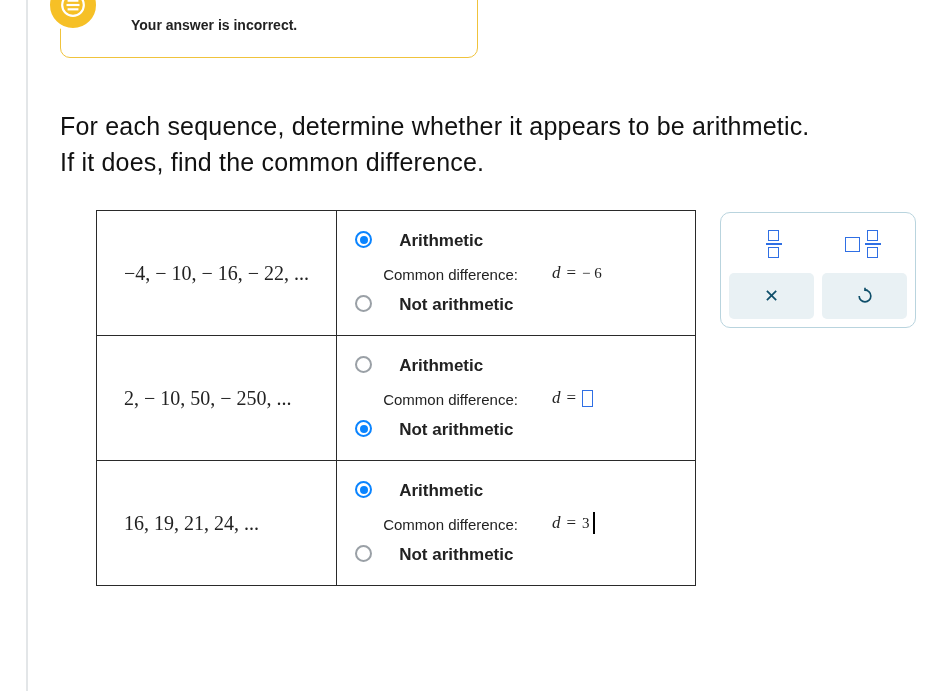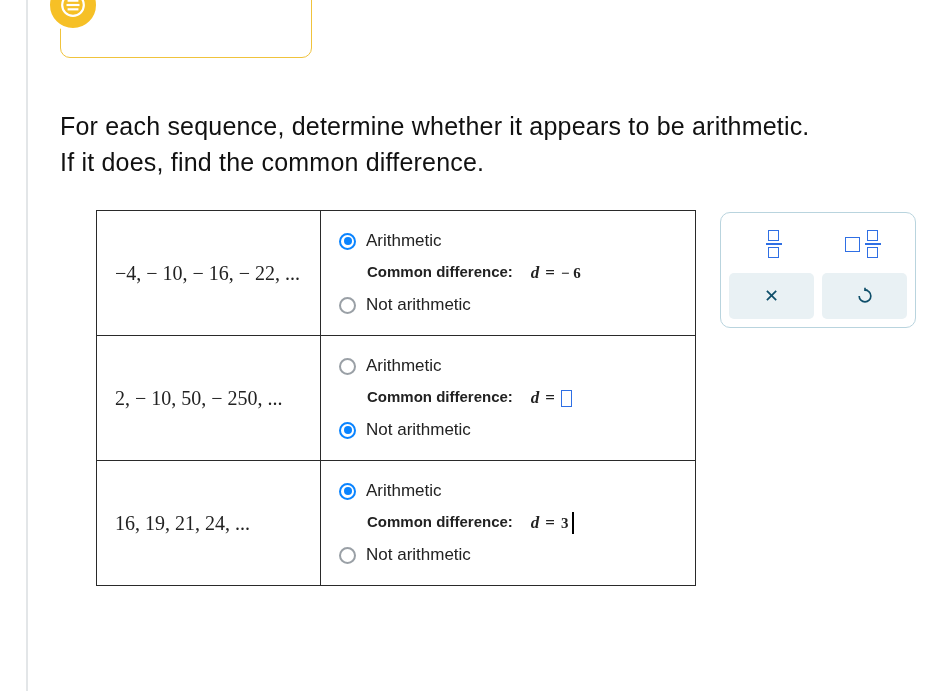--- a/index.html
+++ b/index.html
@@ -77,35 +77,35 @@
     top: 210px;
     border-collapse: collapse;
     width: 600px;
   }
   .qtable td {
     border: 1.5px solid #2a2a2a;
     vertical-align: middle;
   }
   .seq-cell {
     width: 224px;
-    padding: 46px 18px;
+    padding: 46px 27px;
     font-family: "Times New Roman", Times, serif;
     font-size: 20px;
     white-space: nowrap;
   }
   .ans-cell {
     padding: 14px 18px;
   }
   .opt-row {
     display: flex;
-    align-items: center;
-    gap: 10px;
+    gap: 27px;
     font-size: 17px;
     color: #222;
     margin: 6px 0;
+    font-weight: bold;
   }
   .radio {
     width: 17px;
     height: 17px;
     border: 2px solid #9aa0a6;
     border-radius: 50%;
     background: #fff;
     position: relative;
     flex: none;
   }
@@ -117,25 +117,24 @@
     position: absolute;
     left: 2.5px;
     top: 2.5px;
     width: 8px;
     height: 8px;
     border-radius: 50%;
     background: #0a84ff;
   }
   .cd-row {
     display: flex;
-    align-items: flex-start;
-    gap: 18px;
+    align-items: flex-end;
+    gap: 34px;
     margin: 12px 0 12px 28px;
     font-size: 15px;
-    font-weight: bold;
   }
   .deq {
     font-family: "Times New Roman", Times, serif;
     font-style: italic;
     font-size: 17px;
     display: flex;
     align-items: center;
     gap: 6px;
   }
   .deq .eq, .deq .val { font-style: normal; }
@@ -212,20 +211,21 @@
     height: 15px;
     border: 1.5px solid #2f6fe4;
   }
 </style>
 </head>
 <body>
 
 <div class="left-bar"></div>
 
 <div class="feedback-box">
+  <div class="feedback-sub">Your answer is incorrect.</div>
 </div>
 <div class="badge-circle">
   <svg viewBox="0 0 24 24">
     <circle cx="12" cy="12" r="10" fill="none" stroke="#fff" stroke-width="2"></circle>
     <line x1="6" y1="12" x2="18" y2="12" stroke="#fff" stroke-width="2"></line>
     <line x1="7" y1="8" x2="17" y2="8" stroke="#fff" stroke-width="2"></line>
     <line x1="7" y1="16" x2="17" y2="16" stroke="#fff" stroke-width="2"></line>
   </svg>
 </div>
 

